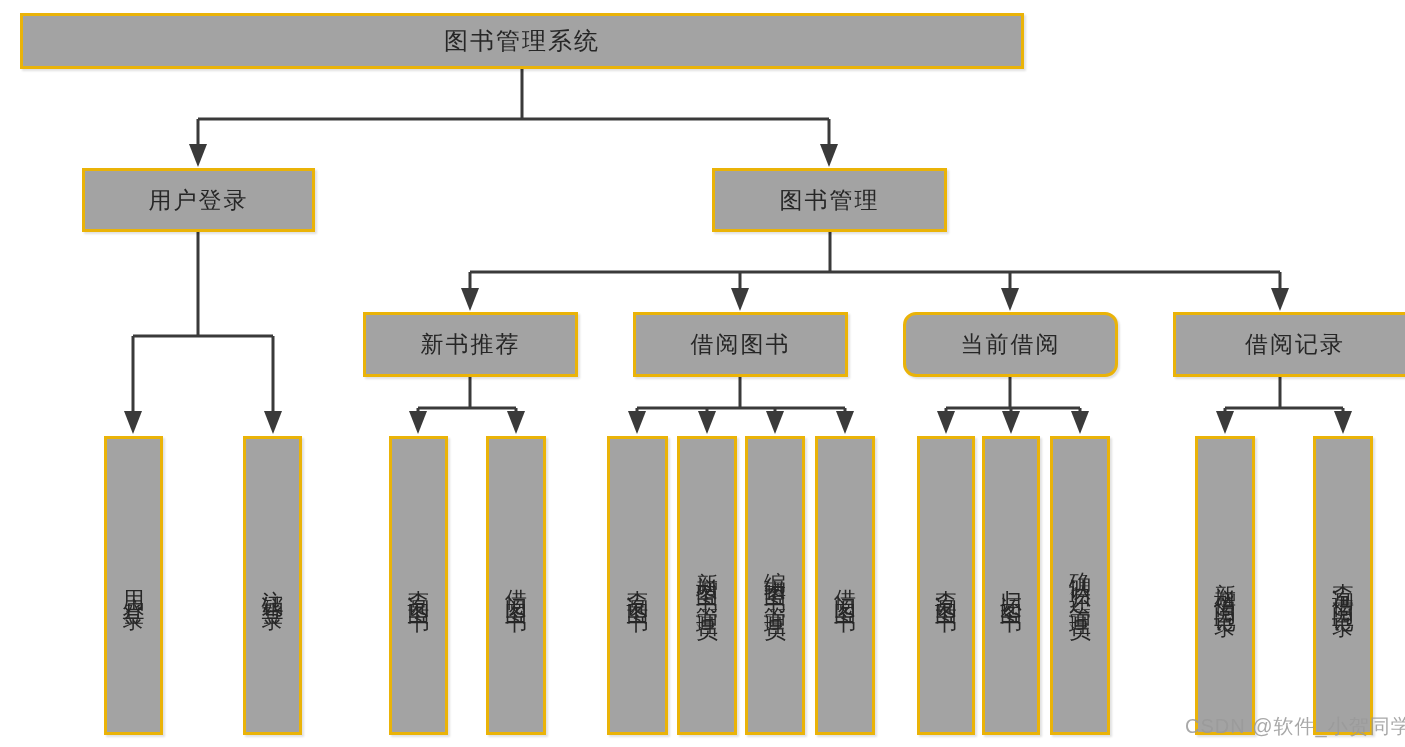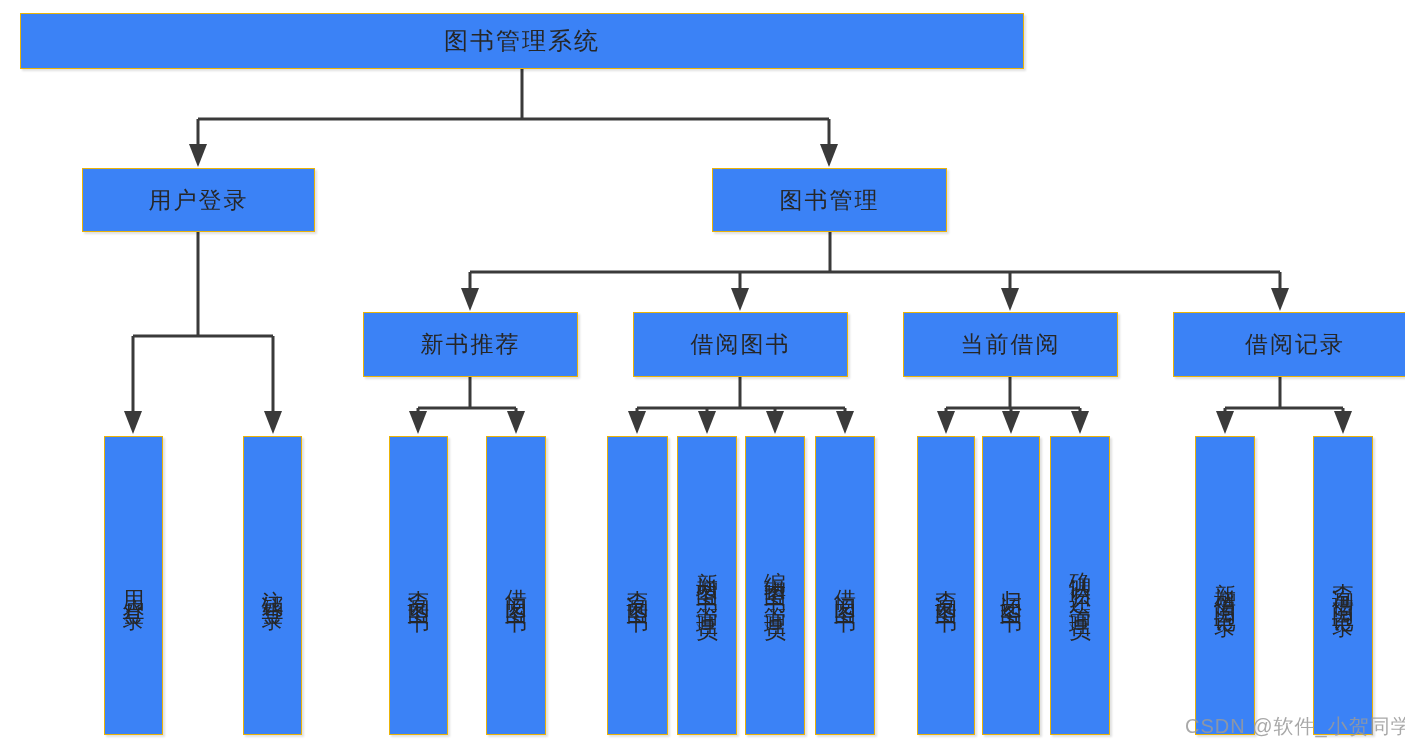--- a/index.html
+++ b/index.html
@@ -25,22 +25,22 @@
     stroke: #3a3a3a;
     stroke-width: 3;
     fill: none;
   }
   #connectors polygon {
     fill: #3a3a3a;
     stroke: none;
   }
   .node {
     position: absolute;
-    background: #3b82f6;
-    border: 1px solid #eab308;
+    background: #a3a3a3;
+    border: 3px solid #eab308;
     box-sizing: border-box;
     display: flex;
     align-items: center;
     justify-content: center;
     z-index: 1;
     box-shadow: 2px 2px 2px rgba(0,0,0,0.12);
   }
   .h-node span {
     font-size: 23px;
     letter-spacing: 2px;
@@ -124,21 +124,21 @@
 <div class="node h-node" style="left:712px; top:168px; width:235px; height:64px;text-align:right;">
   <span>图书管理</span>
 </div>
 
 <div class="node h-node" style="left:363px; top:312px; width:215px; height:65px;text-align:center;">
   <span>新书推荐</span>
 </div>
 <div class="node h-node" style="left:633px; top:312px; width:215px; height:65px;">
   <span>借阅图书</span>
 </div>
-<div class="node h-node" style="left:903px; top:312px; width:215px; height:65px;">
+<div class="node h-node" style="left:903px; top:312px; width:215px; height:65px;border-radius:13px;">
   <span>当前借阅</span>
 </div>
 <div class="node h-node" style="left:1173px; top:312px; width:244px; height:65px;">
   <span>借阅记录</span>
 </div>
 
 <div class="node v-node" style="left:104px; top:436px; width:59px; height:299px;">
   <span>用户登录</span>
 </div>
 <div class="node v-node" style="left:243px; top:436px; width:59px; height:299px;">

